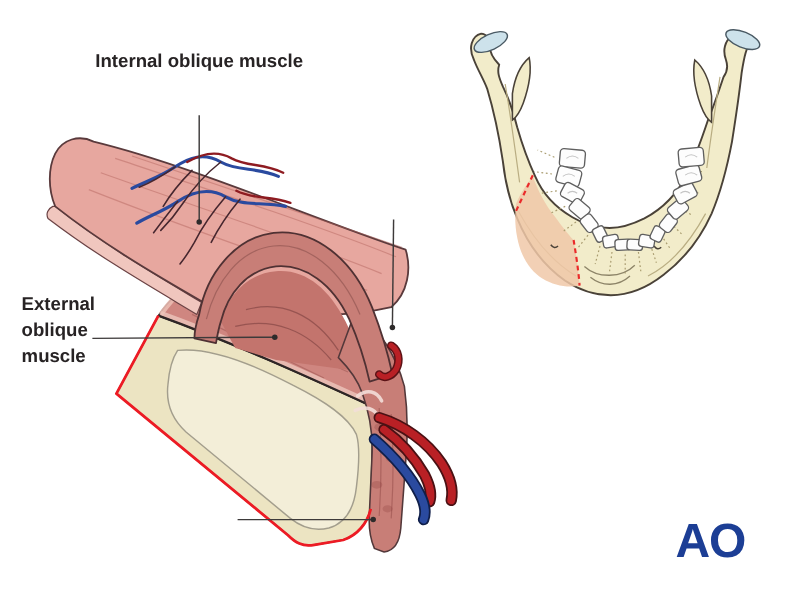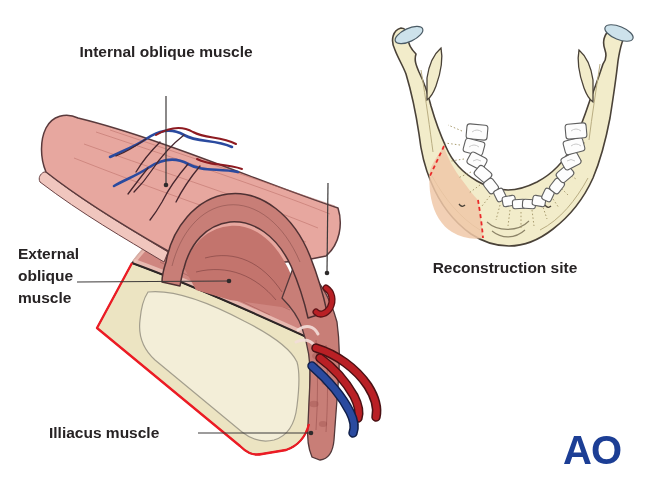--- a/index.html
+++ b/index.html
@@ -188,16 +188,14 @@
   </g>
 
   <text class="logo-text" x="563" y="464">AO</text>
 </svg>
 
 <div class="lbl center" style="left:76px;top:41px;width:180px;">Internal oblique muscle</div>
 
 
 <div class="lbl" style="left:18px;top:243px;width:80px;">External oblique muscle</div>
 
-<div class="lbl" style="left:49px;top:422px;width:160px;">Illiacus muscle</div>
-
-<div class="lbl center" style="left:425px;top:257px;width:160px;">Reconstruction site</div>
+
 </div>
 
 </body></html>

